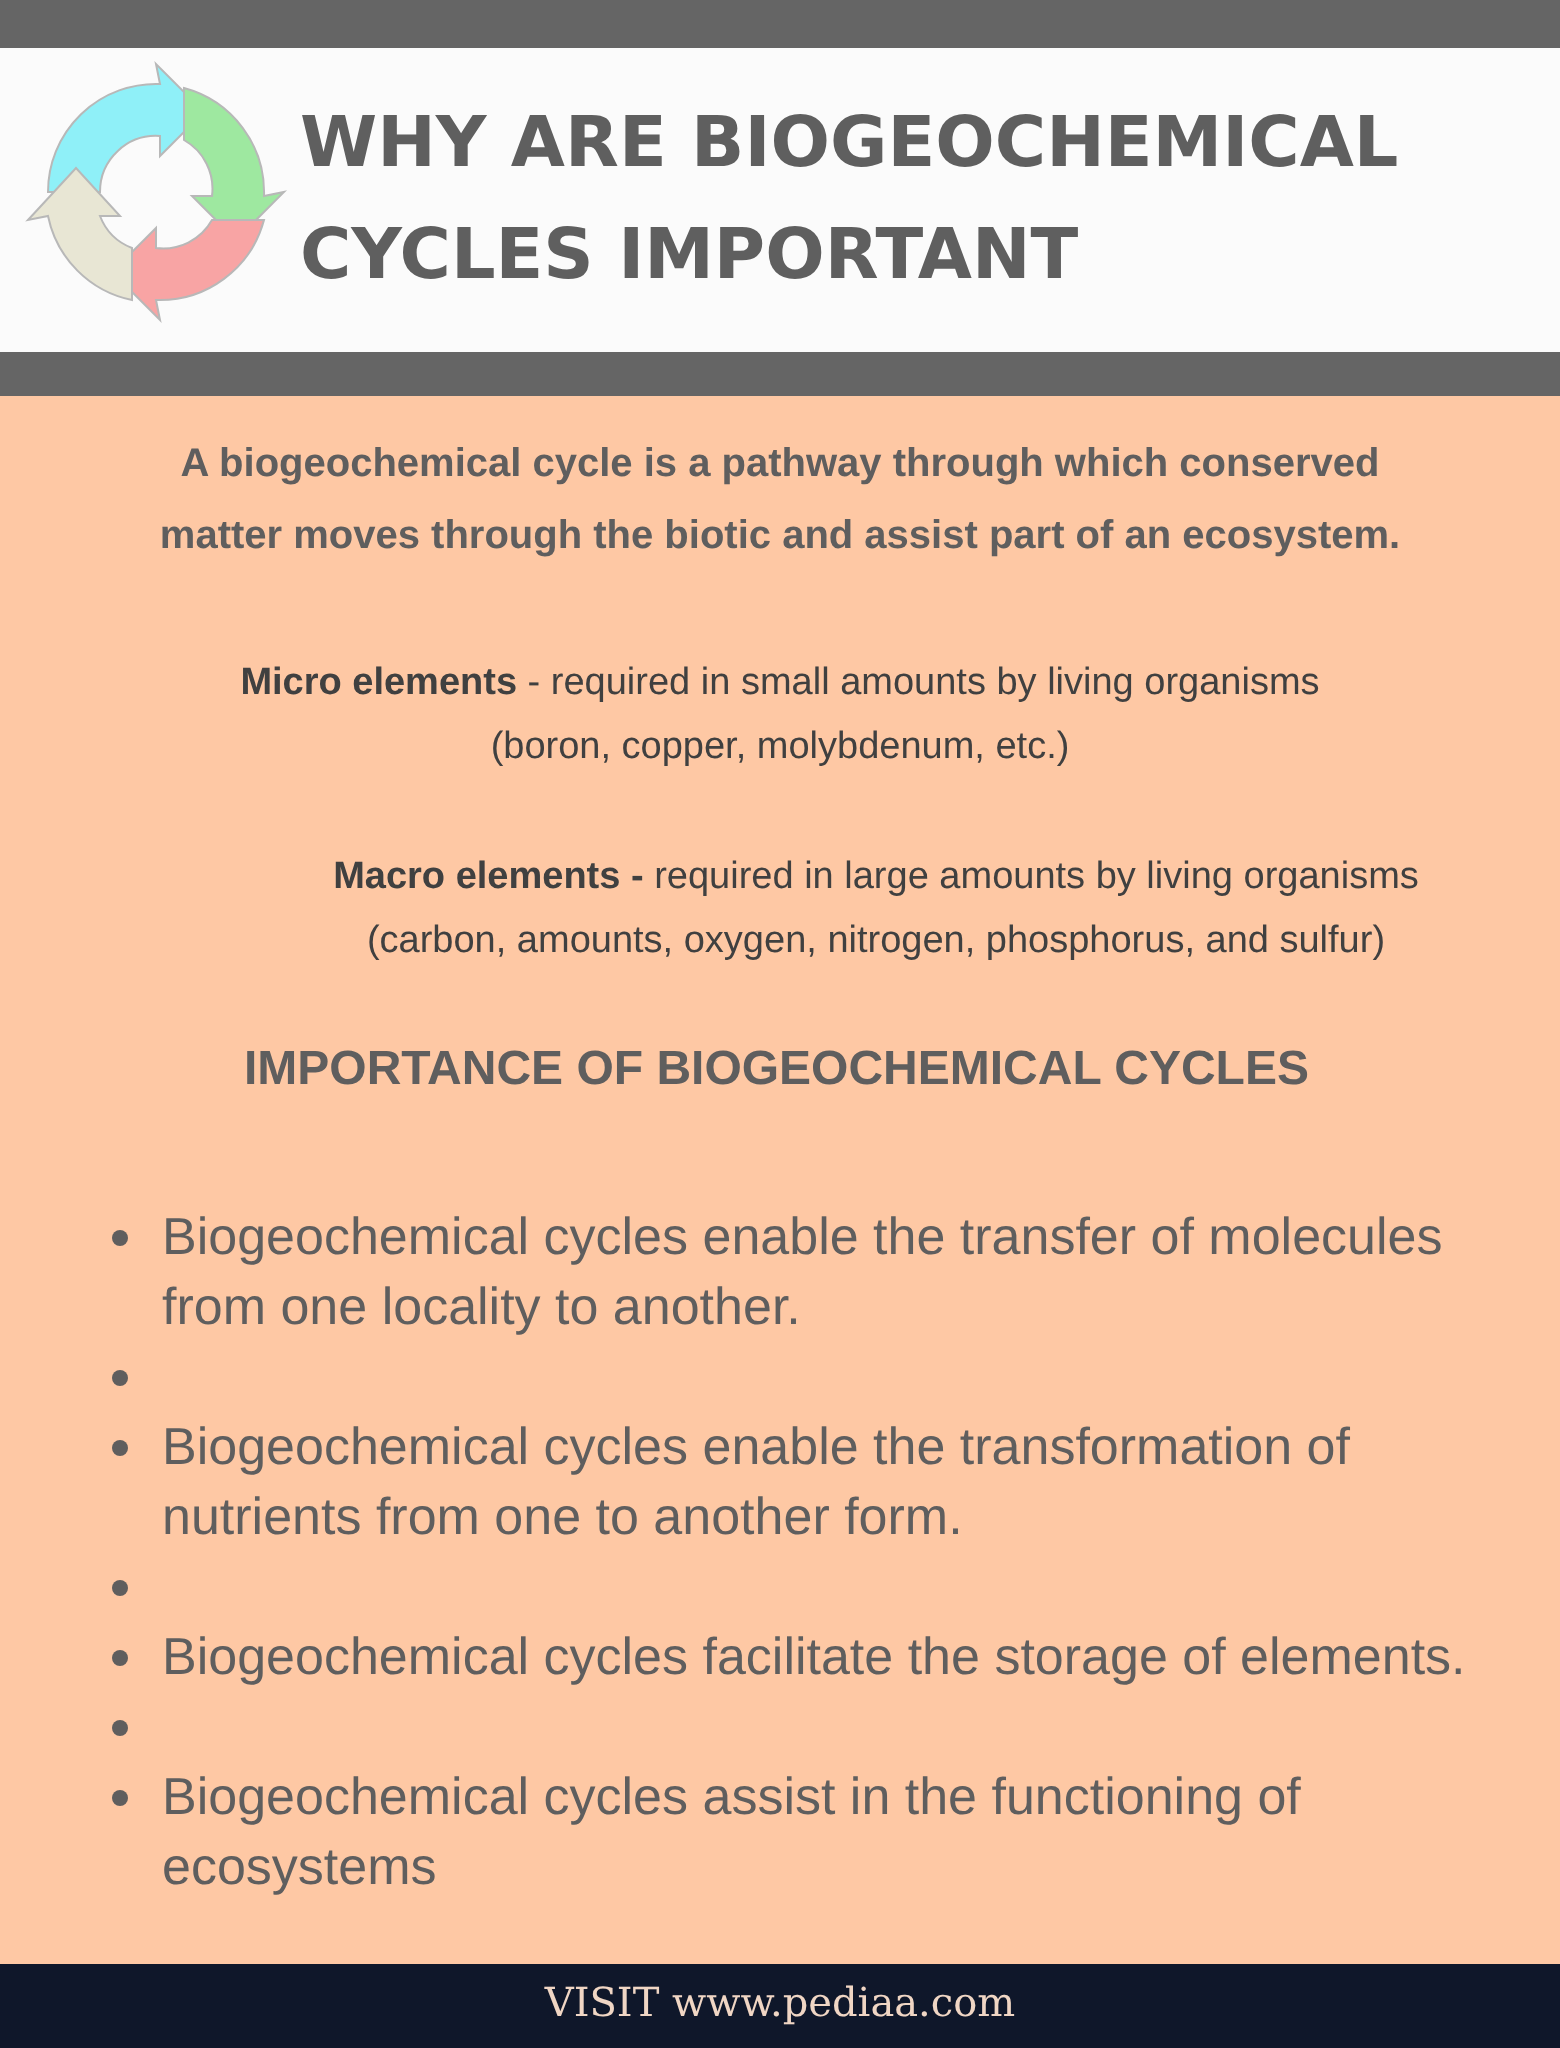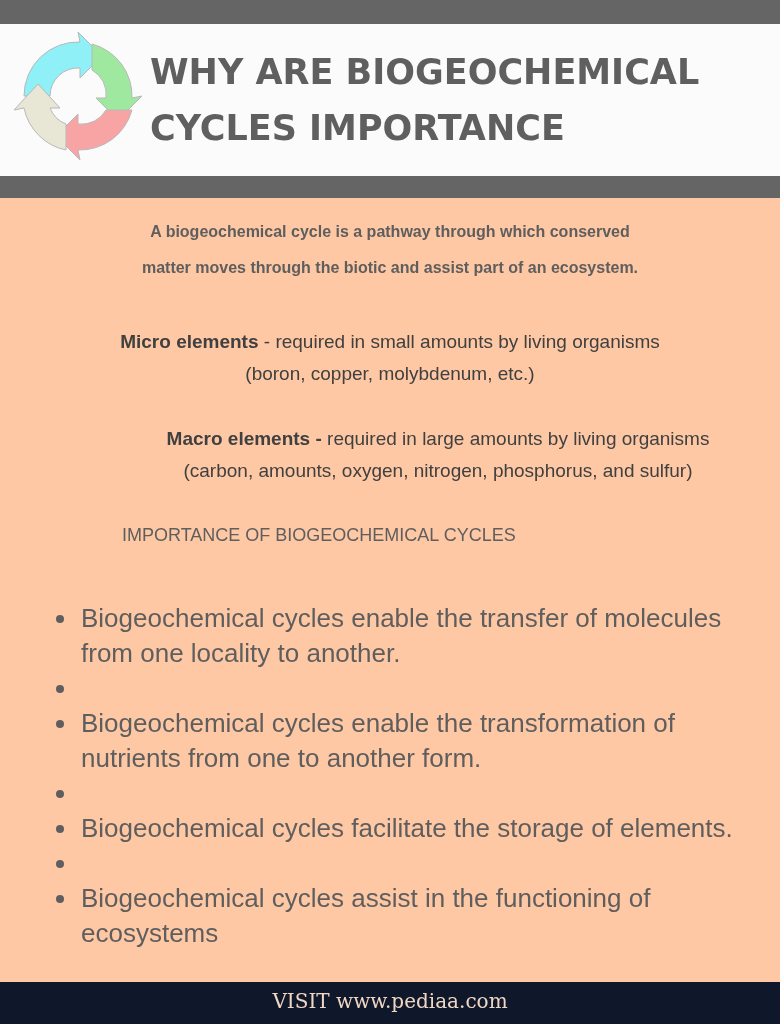--- a/index.html
+++ b/index.html
@@ -17,36 +17,36 @@
     .title {
       position: absolute; left: 150px; top: 44px; width: 600px;
       text-align: left; font-weight: bold; font-size: 35px; line-height: 56px;
       color: #5f5f5f; letter-spacing: 0px;
       font-family: "DejaVu Sans", sans-serif;
     }
     .title span { display: block; }
     .body { position: absolute; left: 0; top: 198px; width: 780px; height: 784px; }
     .intro {
       position: absolute; left: 0; top: 16px; width: 780px; text-align: center;
-      font-weight: bold; font-size: 16px; line-height: 36px; color: #5f5e5e;
+      font-weight: bold; font-size: 20px; line-height: 36px; color: #5f5e5e;
       font-family: "Liberation Sans", sans-serif;
     }
     .intro span { display: block; }
     .elem {
       position: absolute; left: 0; width: 780px; text-align: center;
       font-size: 19px; line-height: 32px; color: #404040;
       font-family: "Liberation Sans", sans-serif;
     }
     .elem b { font-weight: bold; }
     .elem .line2 { display: block; }
     .micro { top: 128px; }
     .macro { top: 225px; padding-left: 48px; }
     .section-title {
       position: absolute; left: 122px; top: 322px;
-      font-weight: normal; font-size: 18px; line-height: 30px; color: #5f5e5e;
+      font-weight: bold; font-size: 24px; line-height: 30px; color: #5f5e5e;
       font-family: "Liberation Sans", sans-serif;
     }
     .bullets {
       position: absolute; left: 50px; top: 403px; width: 700px;
       margin: 0; padding: 0; list-style: none;
       font-family: "Liberation Sans", sans-serif;
       font-size: 26px; line-height: 35px; color: #5f5e5e;
     }
     .bullets li { position: relative; padding-left: 31px; min-height: 35px; }
     .bullets li::before {
@@ -79,21 +79,21 @@
     <path d="M 84 18 A 54 54 0 0 1 124 72 L 134 70 L 110 94 L 88 72 L 98 72 A 28 28 0 0 0 84 44 Z" fill="#9ee8a0"></path>
 
     <path d="M 124 84 A 54 54 0 0 1 70 124 L 72 134 L 48 110 L 70 88 L 70 98 A 28 28 0 0 0 98 84 Z" fill="#f8a4a4"></path>
 
     <path d="M 58 124 A 54 54 0 0 1 16 82 L 6 84 L 30 58 L 52 82 L 42 82 A 28 28 0 0 0 58 98 Z" fill="#e8e6d4"></path>
   </g>
 </svg>
 
 <div class="title">
   <span>WHY ARE BIOGEOCHEMICAL</span>
-  <span>CYCLES IMPORTANCE</span>
+  <span>CYCLES IMPORTANT</span>
 </div>
 
 <div class="header-bar"></div>
 
 <div class="body">
   <div class="intro">
     <span>A biogeochemical cycle is a pathway through which conserved</span>
     <span>matter moves through the biotic and assist part of an ecosystem.</span>
   </div>
 

